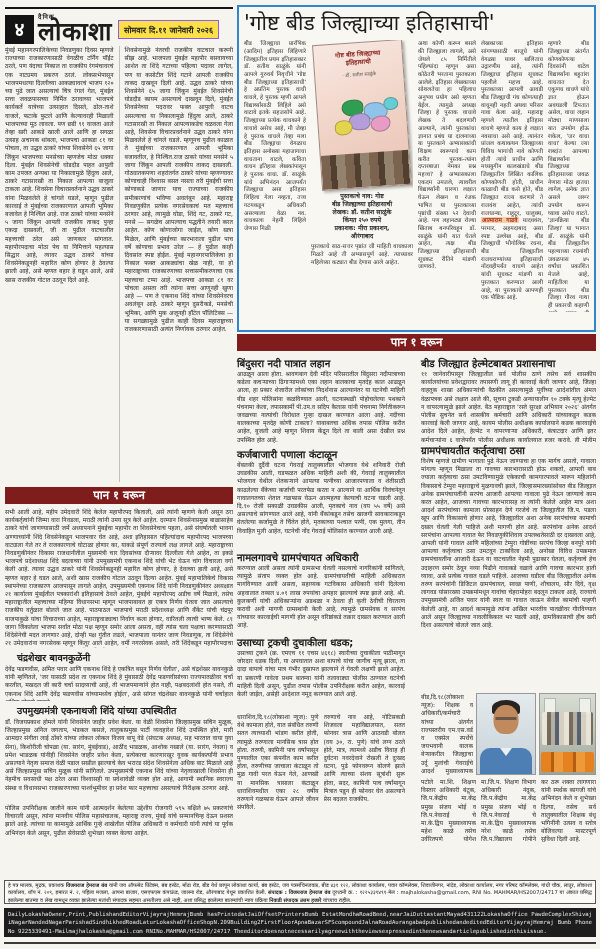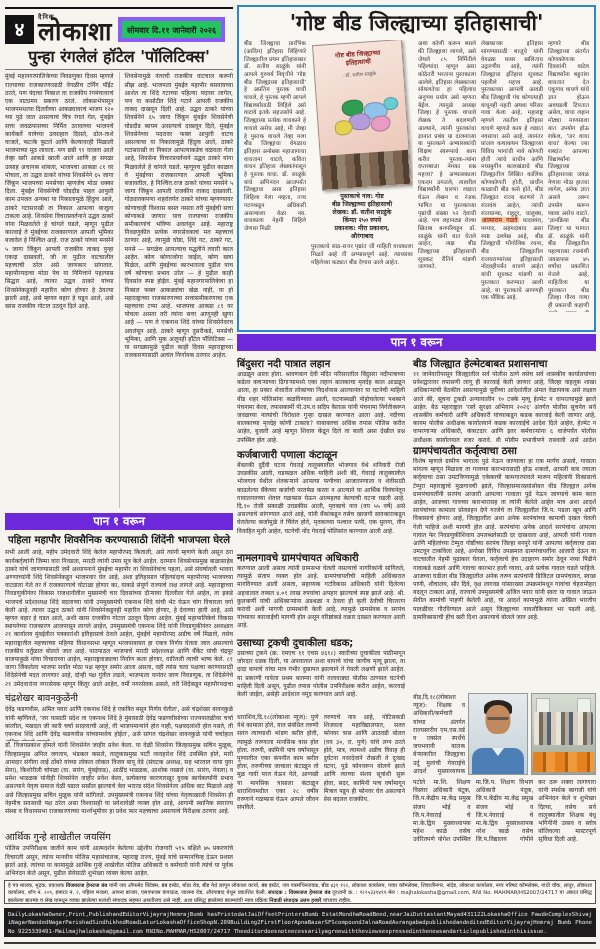--- a/index.html
+++ b/index.html
@@ -8,38 +8,38 @@
         font-family:"DejaVu Sans","Liberation Sans",sans-serif;color:#1c1c1c;overflow:hidden;}
 
   
   .left-zone{position:absolute;left:5px;top:7px;width:228px;}
   .masthead-row{display:flex;align-items:center;border-top:2px solid #141414;padding-top:3px;height:34px;}
   .pagenum-box{width:29px;height:29px;background:#141414;color:#fff;font-size:19px;font-weight:bold;
                display:flex;align-items:center;justify-content:center;flex:0 0 auto;}
   .logo-block{display:flex;flex-direction:column;margin-left:4px;line-height:1;}
   .logo-small{font-size:6.5px;font-weight:bold;letter-spacing:1px;}
   .logo-big{font-size:25px;font-weight:bold;letter-spacing:.5px;margin-top:-1px;}
-  .date-box{border:4px solid #8b5cf6;background:#22c55e;font-size:8px;font-weight:bold;
+  .date-box{border:1px solid #8b5cf6;background:#fde047;font-size:8px;font-weight:bold;
             padding:3px 5px;margin-left:6px;white-space:nowrap;}
   .lead-headline{font-size:16px;font-weight:bold;text-align:center;margin:2px 0 2px;
                  border-bottom:1px solid #777;padding-bottom:3px;line-height:1.15;}
   .twocol{display:flex;height:436px;overflow:hidden;}
   .twocol .col{flex:1;font-size:6px;line-height:8.2px;text-align:justify;color:#2b2b2b;overflow:hidden;}
   .twocol .col+.col{border-left:1px solid #c2c0ba;padding-left:5px;margin-left:5px;}
-  .black-bar{background:#6d28d9;color:#fff;text-align:center;font-weight:bold;font-size:11.5px;
+  .black-bar{background:#7f1d1d;color:#fff;text-align:center;font-weight:bold;font-size:11.5px;
              height:17px;line-height:17px;margin:5px 0 4px;}
   .sec-headline{font-size:10px;font-weight:bold;text-align:center;line-height:1.1;margin:1px 0 3px;}
-  .sub-head{font-size:9.5px;font-weight:normal;margin:3px 0 1px;}
+  .sub-head{font-size:9.5px;font-weight:bold;margin:3px 12px 1px;}
   .body-text{font-size:6px;line-height:8.2px;text-align:justify;color:#2b2b2b;overflow:hidden;}
   .h140{height:140px;} .h36{height:36px;} .h86{height:86px;} .h34{height:34px;}
 
   
   .blue-box{position:absolute;left:237px;top:5px;width:359px;height:327px;border:2px solid #2f86cc;
             background:#f8f7f2;box-sizing:border-box;padding:3px 5px;}
-  .blue-head{font-size:21px;font-weight:bold;text-align:center;margin:2px 0 5px;line-height:1.1;}
+  .blue-head{font-size:21px;font-weight:normal;text-align:left;margin:2px 0 5px;line-height:1.1;}
   .blue-cols{display:flex;gap:5px;height:272px;overflow:hidden;}
   .bcol{font-size:5.8px;line-height:7.7px;text-align:justify;color:#2d2d2d;overflow:hidden;}
   .bc1{flex:0 0 62px;} .bc2{flex:0 0 102px;} .bc3{flex:0 0 58px;} .bc4{flex:0 0 62px;} .bc5{flex:1;}
   .book{width:88px;height:144px;margin:2px auto 4px;transform:rotate(-4deg);
         background:linear-gradient(160deg,#f8e8e1 0%,#f0d2c5 55%,#e8c2b4 100%);
         border:1px solid #a08a80;box-shadow:2px 2px 3px rgba(0,0,0,.3);position:relative;overflow:hidden;}
   .book-title{font-size:6.3px;font-weight:bold;color:#8c2c26;text-align:center;padding-top:7px;
               line-height:8px;white-space:pre-line;}
   .book-author{font-size:4.8px;text-align:center;color:#555;margin-top:5px;}
   .map{position:absolute;left:16px;top:56px;width:64px;height:42px;}
@@ -51,21 +51,21 @@
   .blob-pink{left:36px;top:18px;width:18px;height:14px;background:#e89cc5;border-radius:55% 45% 60% 50%;}
   .blob-cyan{left:50px;top:0;width:13px;height:11px;background:#66cdd4;border-radius:50%;}
   .monuments{position:absolute;bottom:0;left:0;right:0;height:34px;
              background:repeating-linear-gradient(90deg,#7b6350 0 9px,#51402f 9px 15px,#93826d 15px 24px);}
   .book-caption{font-size:6.2px;font-weight:bold;text-align:center;line-height:8px;
                 white-space:pre-line;margin-bottom:3px;}
   .hl{background:#f7cfa3;color:#a8352a;font-weight:bold;padding:0 1px;}
 
   
   .right-lower{position:absolute;left:237px;top:334px;width:359px;}
-  .rl-cols{display:flex;gap:8px;}
+  .rl-cols{display:flex;gap:16px;}
   .rl-left{flex:0 0 168px;} .rl-right{flex:1;}
   .a-head{font-size:10px;font-weight:bold;margin:3px 0 1px;line-height:1.1;}
   .t76{height:76px;} .t88{height:88px;} .t70{height:70px;} .t64{height:64px;}
   .t72{height:72px;} .t236{height:236px;}
   .pune-head{font-size:9px;font-weight:bold;text-align:center;line-height:11px;margin:6px 0 2px;}
   .pune-cols{display:flex;gap:5px;height:140px;overflow:hidden;}
   .pune-cols .pc{flex:1;}
   .mush-head{font-size:12.5px;font-weight:bold;text-align:center;line-height:15px;margin:4px 0 3px;}
   .mush-row{display:flex;gap:3px;height:82px;margin-bottom:3px;}
   .mush-intro{flex:0 0 52px;}
@@ -111,35 +111,33 @@
   <div class="left-zone">
     <div class="masthead-row">
       <div class="pagenum-box">४</div>
       <div class="logo-block">
         <span class="logo-small">दैनिक</span>
         <span class="logo-big">लोकाशा</span>
       </div>
       <div class="date-box">सोमवार दि.११ जानेवारी २०२६</div>
     </div>
 
-    <div class="lead-headline">पुन्हा रंगलेलं हॉटेल 'पॉलिटिक्स'</div>
 
     <div class="twocol">
       <div class="col">मुंबई महानगरपालिकेच्या निवडणुका दिवस म्हणजे राज्याच्या राजकारणासाठी वेगळीच टर्निंग पॉईंट ठरले, पण यंदाचा निकाल ता राजकीय रंगमंचावरचं एक नाट्यमय प्रकरण ठरलं. लोकसभेपासून भाजपमधल्या दिल्लीच्या आकड्यावरचं भाजप १२० च्या पुढे जात असल्याचं चित्र रंगलं गेल, मुंबईत सत्ता जवळपासच्या निर्मित ठरावाच्या भाजपचे कार्यकर्ते यात्रेच्या उत्साहात दिसले, ढोल-ताशे वाजले, फटाके फुटले आणि केल्यावरही मिळाली भाजपाच्या मूठ लावला. पण छडी ९१ वाजता आले तेव्हा खरी आकडे खाली आले आणि हा सगळा उत्साह अचानक थांबला, भाजपचा आकडा ८१ वर पोचला, ता उद्धव ठाकरे यांच्या शिवसेनेने ६५ जागा जिंकून भाजपच्या मनसेच्या म्हणजेच मोठा धक्का दिला. मुंबईत शिवसेनेची घोडदौड पाहत आपुली काम उपजत अन्यथा या निकालामुळे हिंदुत्व आले, ठाकरे गटासारखी ता निकाल आपल्या बाजूला टाकला आहे. शिवसेना विचारप्रवर्तनाने उद्धव ठाकरे यांना मिळवलेले हे चांगले घडले, म्हणून पुढील कारवाई ते मुंबईच्या राजकारणात आपली भूमिका बजावेल हे निश्चित आहे. राज ठाकरे यांच्या मनसेने ५ जागा जिंकून आपली राजकीय ताकद पुन्हा एकदा दाखवली, जी ता पुढील वाटचालीत महत्त्वाची ठरेल असे जाणकार सांगतात. महापौरपदाचा मोठा पेच या निमित्ताने पहल्यास सिद्धार आहे, त्यावर उद्धव ठाकरे यांच्या शिवसेनेकडूनही महारित कोण होणार हे ठेवल्या झाली आहे, असे म्हणत बहार हे घडून आले, असे खास राजकीय गोटात उठवून दिले आहे.</div>
       <div class="col">शिवसेनामुळे नंतरची राजकीय वाटचाल करूनी सीझ आहे. भाजपला मुंबईत महापौर बसवायच्या आशेत ता शिंदे गटाच्या पहिल्या पदावर लागेल, पण या कसोटीत शिंदे गटाने आपली राजकीय ताकद दाखवून दिली आहे. उद्धव ठाकरे यांच्या शिवसेनेने ६५ जागा जिंकून मुंबईत शिवसेनेची घोडदौड कायम असल्याचे दाखवून दिले, मुंबईत शिवसेनेच्या पदरावर फक्त आपुली वाटच असल्याचा या निकालामुळे हिंदुत्व आले, ठाकरे गटासारखी ता निकाल आपल्याकडेच वळवला गेला आहे, शिवसेना विचारप्रवर्तनाने उद्धव ठाकरे यांना मिळवलेले हे चांगले घडले. म्हणूनच पुढील काळात ते मुंबईच्या राजकारणात आपली भूमिका बजावतील, हे निश्चित.राज ठाकरे यांच्या मनसेने ५ जागा जिंकून आपली राजकीय ताकद दाखवली. गोठ्यातकपणा शहरांतर्गत ठाकरे यांच्या म्हणण्यावर कोणाचाही विश्वास बसत नसला तरी मुंबईची सत्ता कोणाकडे जाणार याच राज्याच्या राजकीय समीकरणांचं भविष्य अवलंबून आहे. महाराष्ट्र निवडणुकीत प्रत्येक नगरसेवकाचं मत महत्त्वाचं ठरणार आहे, त्यामुळे घोडा, शिंदे गट, ठाकरे गट, मनसे — सगळेच आपल्याच पद्धतीने तयारी करत आहेत. कोण कोणाजोगा जाईल, कोण खत्रा मिळेल, आणि मुंबईच्या कारभाराला पुढील पाच वर्षे कोणाचा प्रभाव उरेल — हे पुढील काही दिवसांत स्पष्ट होईल. मुंबई महानगरपालिकेचा हा निकाल फक्त आकड्यांचा खेळ नाही, या हो महाराष्ट्राच्या राजकारणाच्या सत्तासमीकरणाचा एक महत्त्वाचा टप्पा आहे. भाजपचा आकडा ८१ वर पोचला असता तरी त्यांना सत्ता आणूनही खुणा आहे — पण ते एकनाथ शिंदे यांच्या शिवसेनेवरच अवलंबून आहे. ठाकरे म्हणून दुसरीकडे, मनसेची भूमिका, आणि मुक अजूनही हॉटेल पॉलिटिक्स — या सगळ्यामुळे पुढील काही दिवस महाराष्ट्राच्या राजकारणासाठी अत्यंत निर्णायक ठरणार आहेत.</div>
     </div>
 
     <div class="black-bar">पान १ वरून</div>
 
-    <div class="sec-headline">पहिला महापौर शिवसैनिक करण्यासाठी शिंदेंनी भाजपला घेरले</div>
     <div class="body-text h140">सभी आली आहे, महीप उमेदवारी शिंदे केलेल महापौरपद किताली, असे त्यांनी म्हणणे केली असून ठरा कार्यकर्तृत्वांनी जिम्मा वारा निवडला, मराठी त्यांनी उमय सूत्र केले आहेत. दरम्यान शिवसेनाप्रमुख बाळासाहेब ठाकरे यांचे जाणण्यासाठी जर्मे अध्यापनाने मुंबईचा महापौर ता शिवसेनेचाच पहला, असे संघर्षातली भावना अण्णाच्यांनी शिंदे शिवसेनेकडून भाजपवार घेत आहे, अशा इतिहासात पहिल्यांदाच महापौरपद भाजपच्या वाट्याला गेले तर ते राजकारणाचे घोटाळा होणार का, याकडे संपूर्ण राज्याचे लक्ष लागले आहे. महाराष्ट्राच्या निवडणुकीनंतर विकास राजधानीतील मुख्यमंत्री चार दिवसांच्या दौऱ्यावर दिल्लीला गेले आहेत, ता इकडे भाजपचे प्रदेशाध्यक्ष शिंदे बदलाच्या यांनी उपमुख्यमंत्री एकनाथ शिंदे यांची भेट घेऊन चांग विचारला वर्गा केली आहे. त्यावर उद्धव ठाकरे यांनी शिवसेनेकडूनही महारित कोण होणार, हे देवाच्या हाती आहे, असे म्हणत बहार हे घडत आले, अशी खास राजकीय गोटात उठवून दिल्या आहेत. मुंबई महापालिकेचे विकास स्थापनेच्या राजकारण आजपासून लागले आहेत, उपमुख्यमंत्री एकनाथ शिंदे यांनी निवडणुकीनंतर अध्यक्षात २१ कार्यालय मुंबईतील पत्रकारांशी इतिहासाचे ठेवले आहेत, मुंबईचे महापौरपद अडीच वर्षे मिळावे, तसेच महाराष्ट्रातील महत्त्वाच्या महिन्या विधानसभा म्हणून भाजपाबाबत हा एकत्र निर्णय घेतला जात असल्याचे राजकीय वर्तुळात बोलले जात आहे. पाठपाठल भाजपाचे मराठी प्रदेशाध्यक्ष आणि बँकेंट यांची चंद्रपूर बाजपाकुळे यांचा विचाराच्या आहेत, महाराष्ट्रवाड्याचा निर्वाण कला होणार, वारितली त्याची भाष्य केले. ८१ जागा जिंकलेला भाजपा सर्वांत मोठा पक्ष म्हणून समोर आला असता, वही त्यांस चला पक्षाचा करण्यासाठी शिंदेसेनेची मदत लागणार आहे, दोन्ही पक्ष गुंतीत लढले, भाजपाला यानंतर जाण निवडणूक, ता शिंदेसेनेचे २१ उमेदवारांना नगरसेवक म्हणून किंतूर आले आहेत, वर्मी नगरसेवक असले, तरी शिंदेंकडून महापौरपदाचा दावा टाकण्याचा प्रयत्न सुरू असल्याचे सांगितले जात आहे.</div>
     <div class="sub-head">चंद्रशेखर बावनकुळेंनी</div>
     <div class="body-text h36">देवेंद्र फडणवीस, अमित पवार आणि एकनाथ शिंदे हे एकत्रित बसून निर्णय घेतील', असे चंद्रशेखर बावनकुळे यांनी म्हणितले, 'जर यासाठी प्रदेश ता एकनाथ शिंदे हे मुंबासाठी देवेंद्र फडणवीसांच्या राज्यपातळीवर चर्चा करतील, मखदल जी कारी चर्चा सादव्याची आहे, ती भाजपमान्यांने होत नाही, पक्षबदलांशी होत नसते, ती एकनाथ शिंदे आणि देवेंद्र फडणवीस यांच्यामध्येच होईल', असे सांगत चंद्रशेखर बावनकुळे यांनी चर्चाहाल अधिक बोलणे टाळले.</div>
+    <div class="sub-head">उपमुख्यमंत्री एकनाथजी शिंदे यांच्या उपस्थितीत</div>
     <div class="body-text h86">डॉ. विजयप्रकाश होमले यांनी शिवसेनेत जाहीर प्रवेश केला. या वेळी शिवसेना जिल्हाप्रमुख सचिन मुळूक, जिल्हाप्रमुख अनिल जगताप, भंडकल कसले, तालुकाप्रमुख पार्टी व्यवहारेश शिंदे उपस्थित होते, मारी आमदार संगीता लाई ठोंबरे यांच्या लोकल लोकल विजय बापू वेडे (संघटक अध्यक्ष, सह भारतात वाया युवा सेना), किशोरीली चोपळा (या. सारंग, मुंबईवाड), आठींद भाडळक, आशोक नखाले (या. सारंग, नेवला) व प्रमेश भाडळक यांनीही शिवसेनेत जाहीर प्रवेश केला, प्रत्येकाचा कारणारखूर युवक कार्यकर्त्यांनी प्रभाव असल्याने नेतृत्व समाज वेळी पडाल सखील झाल्याचे केव भरारड संदेश शिवसेनेला अधिक बाट मिळाले आहे असे जिल्हाप्रमुख सचिन मुळूक यांनी सांगितले. उपमुख्यमंत्री एकनाथ शिंदे यांच्या नेतृत्वाखाली शिवसेना ही नेहमीच सवसाधी पक्ष ठरेल असा विश्वासही या प्रवेशावेळी व्यक्त होत आहे, आगामी स्थानिक स्वराज्य संस्था व विधानसभा राजकारणाच्या पार्श्वभूमीवर हा प्रवेश फार महत्त्वाचा असल्याचे निरीक्षक ठरणार आहे.</div>
-    <div class="sub-head">आर्थिक गुन्हे शाखेतील जयसिंग</div>
     <div class="body-text h34">पोलिस उपनिरीक्षक जातीने काम यांनी आत्मदर्शन केलेल्या उद्देशीय रोजगारी ५९५ बक्षिले ७५ प्रकरणांचे विचारली असून, त्यांना मानवीय पोलिस महासंचालक, महाराष्ट्र राज्य, मुंबई यांचे सन्मानचिन्ह देऊन प्रशस्त झाले आहे. त्यांच्या या कामामुळे आर्थिक गुन्हे शाखेतील पोलिस अधिकारी व कर्मचारी यांनी त्यांचे या पूर्वक अभिनंदन केले असून, पुढील सेवेसाठी शुभेच्छा व्यक्त केल्या आहेत.</div>
   </div>
 
   <div class="blue-box">
     <div class="blue-head">'गोष्ट बीड जिल्ह्याच्या इतिहासाची'</div>
     <div class="blue-cols">
       <div class="bcol bc1">बीड जिल्ह्याचा प्रारंभिक (आदिम) इतिहास लिहिणारे जिल्ह्यातील प्रथम इतिहासकार डॉ. सतीश साळुंके यांनी आपले गुरुवर्य निवृत्तीने 'गोष्ट बीड जिल्ह्याच्या इतिहासाची' हे अप्रतिम पुस्तक वाची वाचले, हे पुस्तक म्हणी आपले विद्यार्थ्यांसाठी लिहिले असे वाटावे इतके सहजसोपे आहे. जिल्ह्याच्या प्रत्येक वाचकाने हे वाचावे असेच आहे, मी जेव्हा हे पुस्तक वाचले तेव्हा मला बीड जिल्ह्याचा वेगळाच इतिहास अनोख्या महाजागाचा वाचताना वाटले, कविता वाचन इतिहास लेखकांपासून हे पुस्तक वाचा. डॉ. साळुंके यांचे अभिनंदन आजपर्यंत जिल्ह्याचा असा इतिहास लिहिला गेला नव्हता, तत्त्व गटमकडून अधिकारी असल्याला वेळा नव. वाचकाला नेहमी लिहिले जेणास मिळी</div>
       <div class="bcol bc2">
         <div class="book">
           <div class="book-title">गोष्ट बीड जिल्ह्याच्या

